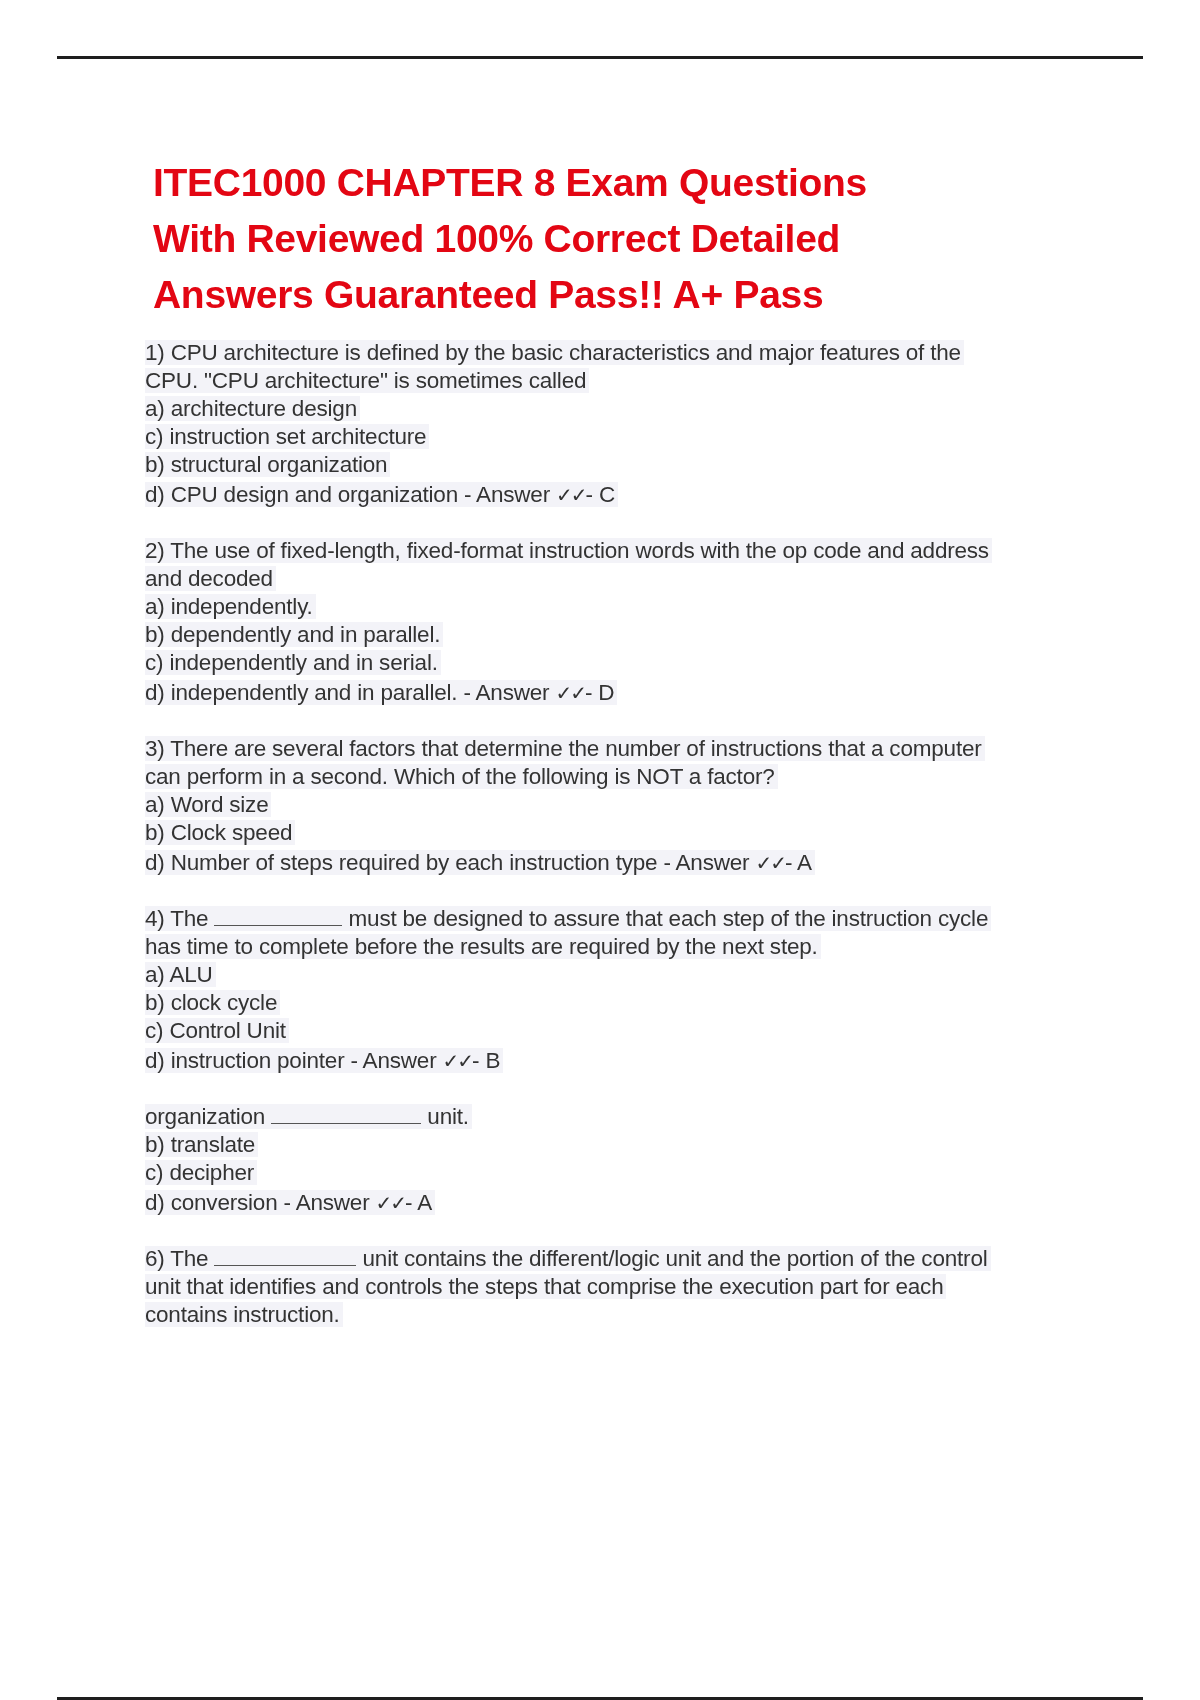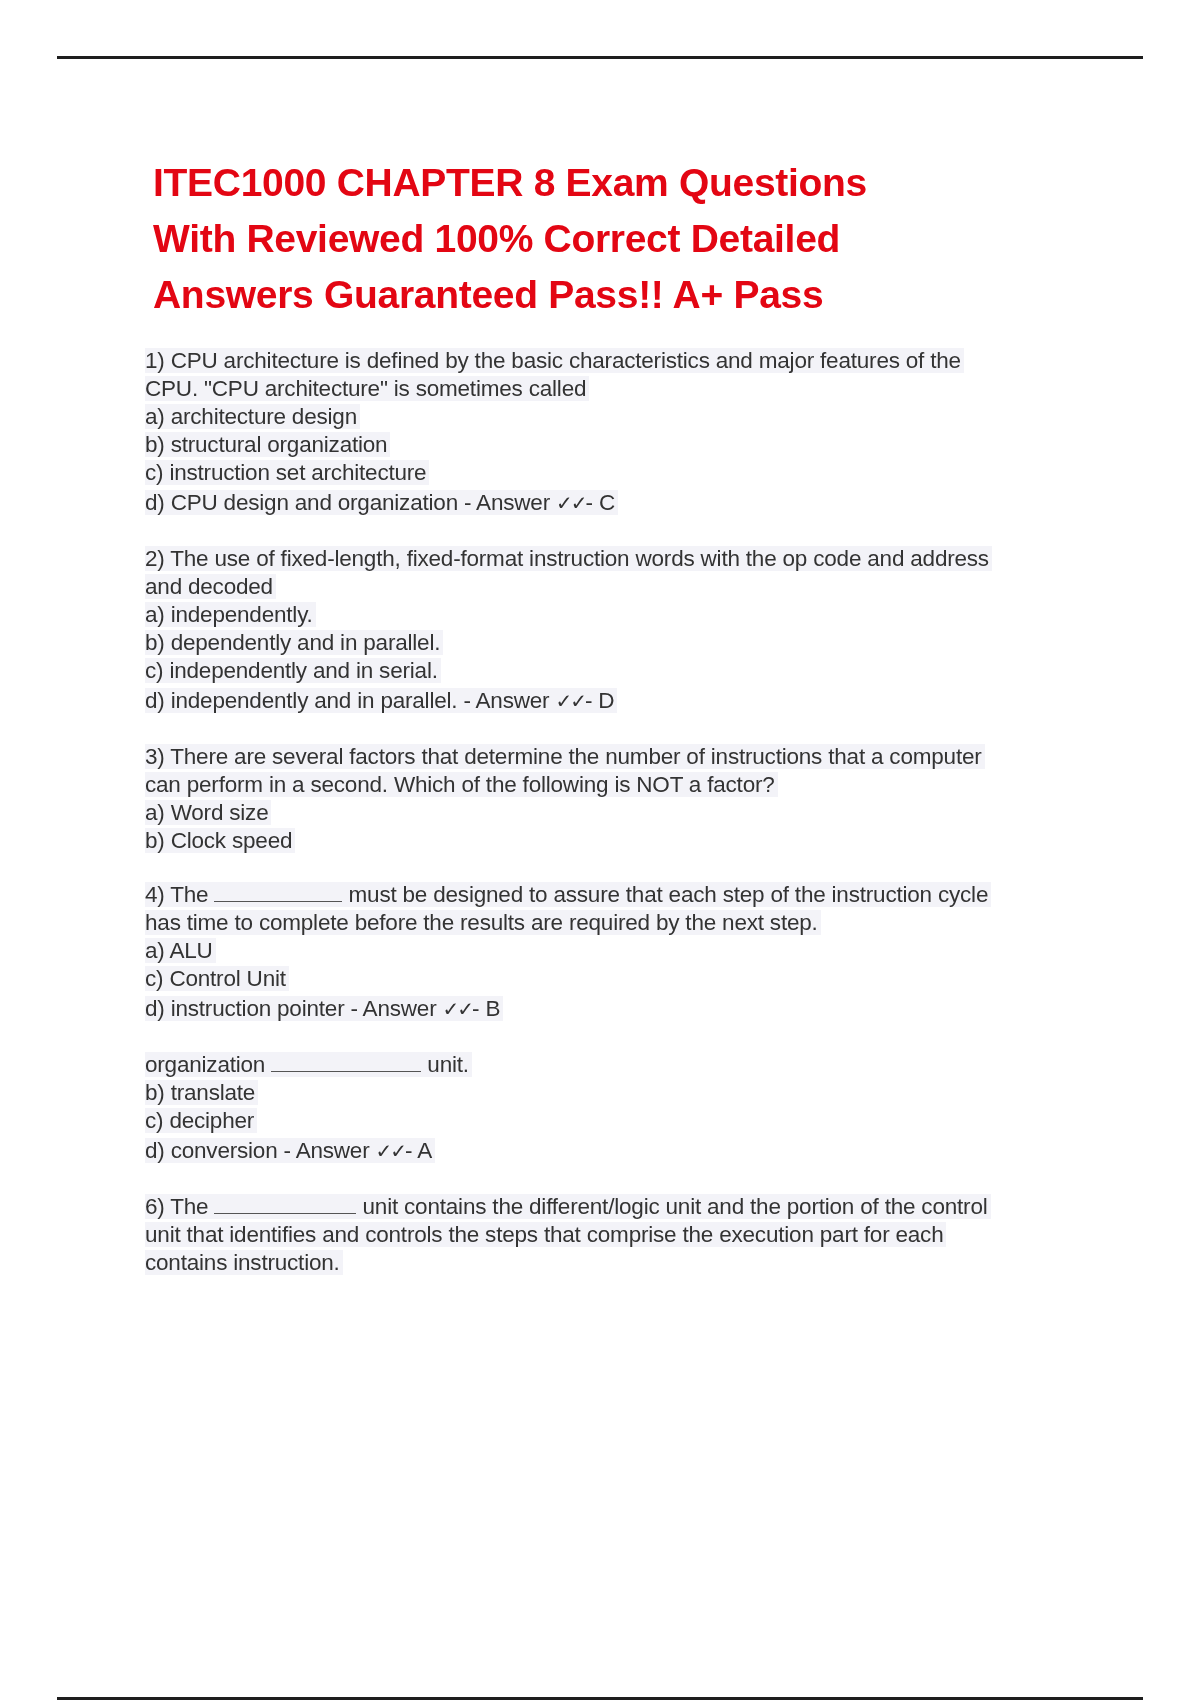--- a/index.html
+++ b/index.html
@@ -42,21 +42,21 @@
     .content {
       position: absolute;
       left: 145px;
       top: 339px;
       width: 960px;
       color: #333333;
       font-size: 22.5px;
       letter-spacing: -0.2px;
     }
     .question {
-      margin: 8px 0 26px 0;
+      margin: 0 0 26px 0;
     }
     .q-line, .opt-line {
       display: block;
       height: 28px;
       line-height: 28px;
       white-space: nowrap;
     }
     .hl {
       background: #f3f3f8;
       padding-right: 3px;
@@ -87,45 +87,47 @@
   <span>With Reviewed 100% Correct Detailed</span>
   <span>Answers Guaranteed Pass!! A+ Pass</span>
 </h1>
 
 <div class="content">
 
   <div class="question">
     <span class="q-line"><span class="hl">1) CPU architecture is defined by the basic characteristics and major features of the</span></span>
     <span class="q-line"><span class="hl">CPU. "CPU architecture" is sometimes called</span></span>
     <span class="opt-line"><span class="hl">a) architecture design</span></span>
+    <span class="opt-line"><span class="hl">c) instruction set architecture</span></span>
     <span class="opt-line"><span class="hl">b) structural organization</span></span>
-    <span class="opt-line"><span class="hl">c) instruction set architecture</span></span>
     <span class="opt-line answer"><span class="hl"><span>d) CPU design and organization</span> <span>- Answer</span> <span class="check">✓✓</span>- <span>C</span></span></span>
   </div>
 
   <div class="question">
     <span class="q-line"><span class="hl">2) The use of fixed-length, fixed-format instruction words with the op code and address</span></span>
     <span class="q-line"><span class="hl">and decoded</span></span>
     <span class="opt-line"><span class="hl">a) independently.</span></span>
     <span class="opt-line"><span class="hl">b) dependently and in parallel.</span></span>
     <span class="opt-line"><span class="hl">c) independently and in serial.</span></span>
     <span class="opt-line answer"><span class="hl"><span>d) independently and in parallel.</span> <span>- Answer</span> <span class="check">✓✓</span>- <span>D</span></span></span>
   </div>
 
   <div class="question">
     <span class="q-line"><span class="hl">3) There are several factors that determine the number of instructions that a computer</span></span>
     <span class="q-line"><span class="hl">can perform in a second. Which of the following is NOT a factor?</span></span>
     <span class="opt-line"><span class="hl">a) Word size</span></span>
     <span class="opt-line"><span class="hl">b) Clock speed</span></span>
+    <span class="opt-line answer"><span class="hl"><span>d) Number of steps required by each instruction type</span> <span>- Answer</span> <span class="check">✓✓</span>- <span>A</span></span></span>
   </div>
 
   <div class="question">
     <span class="q-line"><span class="hl"><span>4) The</span> <span class="blank" style="width:128px"></span> <span>must be designed to assure that each step of the instruction cycle</span></span></span>
     <span class="q-line"><span class="hl">has time to complete before the results are required by the next step.</span></span>
     <span class="opt-line"><span class="hl">a) ALU</span></span>
+    <span class="opt-line"><span class="hl">b) clock cycle</span></span>
     <span class="opt-line"><span class="hl">c) Control Unit</span></span>
     <span class="opt-line answer"><span class="hl"><span>d) instruction pointer</span> <span>- Answer</span> <span class="check">✓✓</span>- <span>B</span></span></span>
   </div>
 
   <div class="question">
     <span class="q-line"><span class="hl"><span>organization</span> <span class="blank" style="width:150px"></span> <span>unit.</span></span></span>
     <span class="opt-line"><span class="hl">b) translate</span></span>
     <span class="opt-line"><span class="hl">c) decipher</span></span>
     <span class="opt-line answer"><span class="hl"><span>d) conversion</span> <span>- Answer</span> <span class="check">✓✓</span>- <span>A</span></span></span>
   </div>

